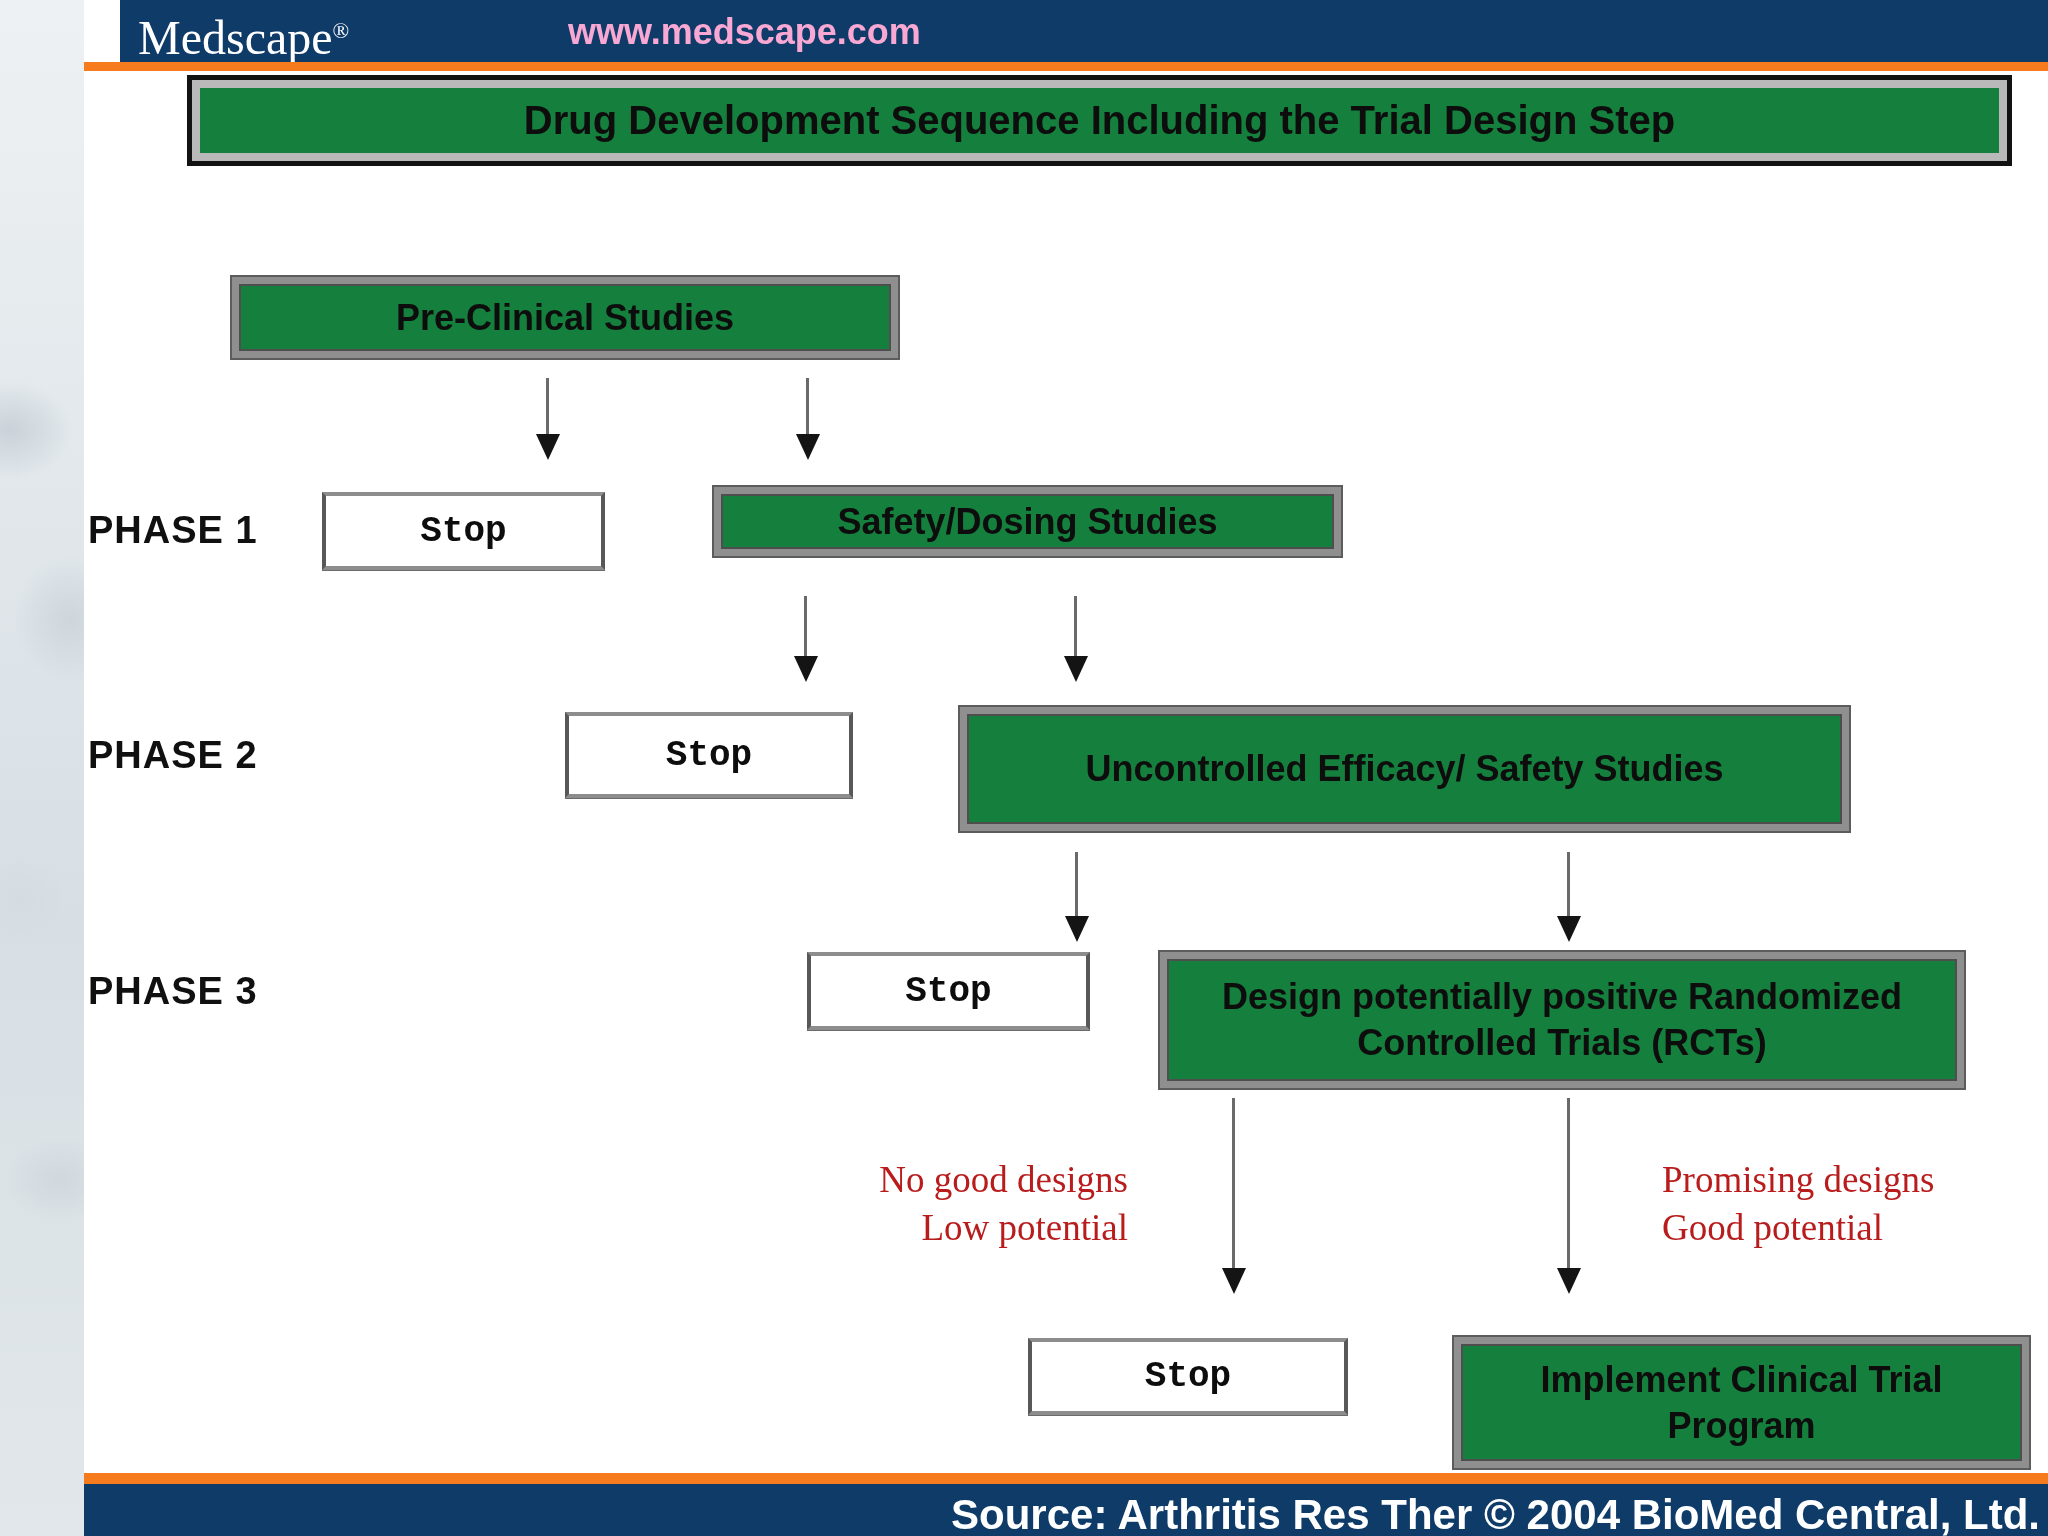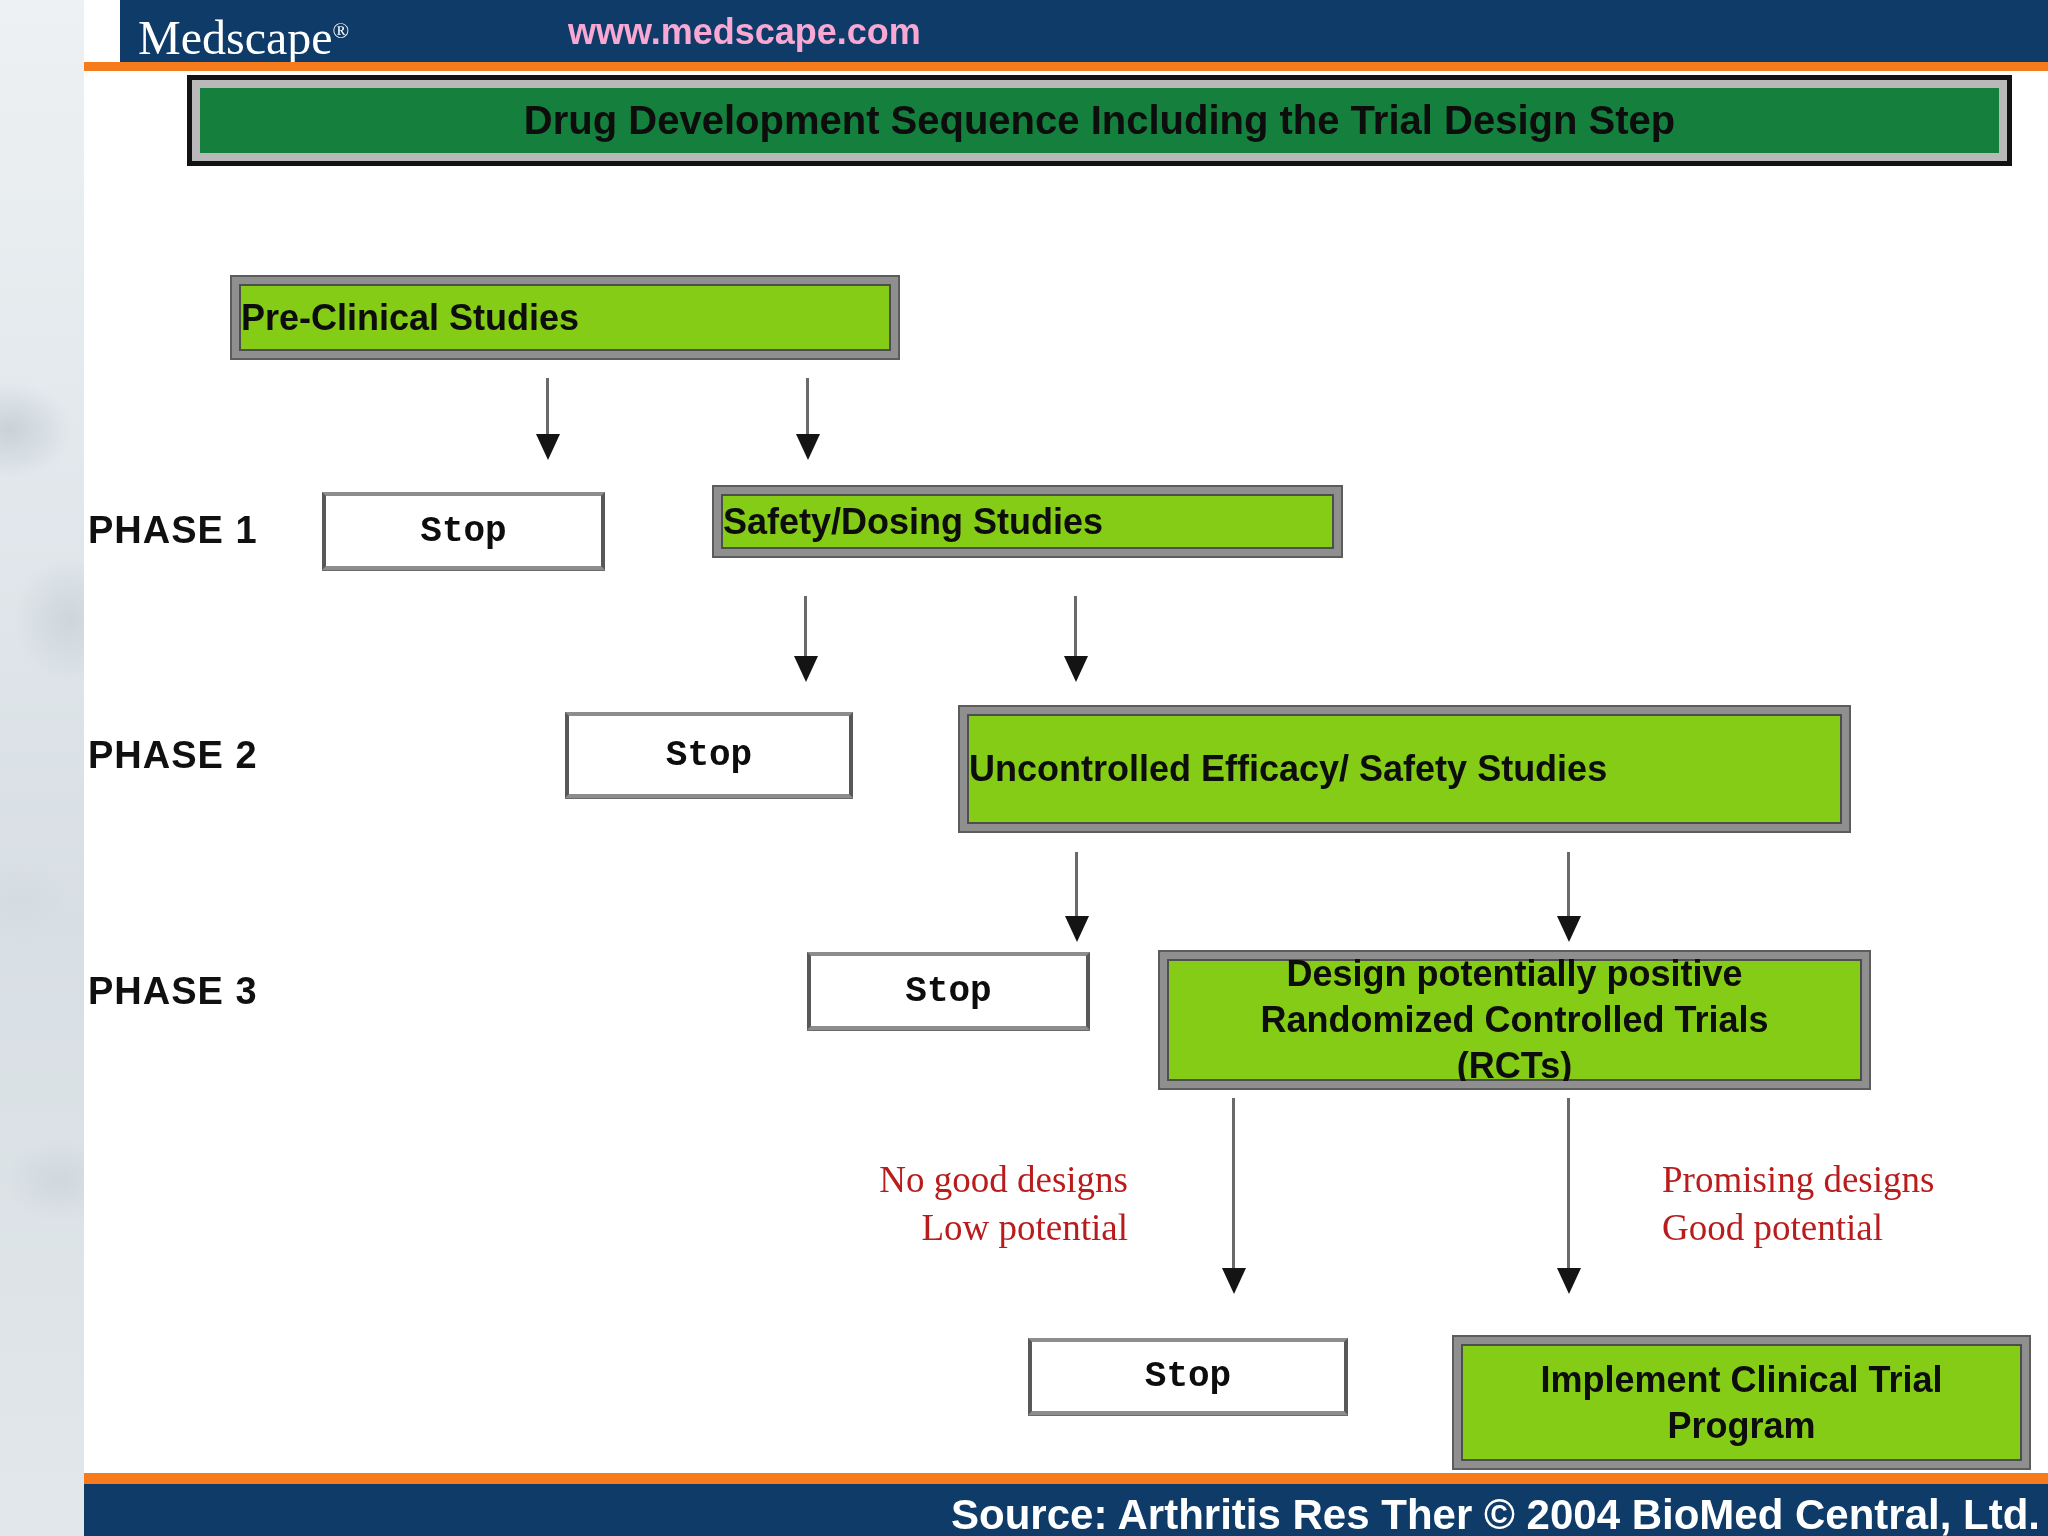--- a/index.html
+++ b/index.html
@@ -29,24 +29,24 @@
   
   .title-box {
     position:absolute; left:187px; top:75px; width:1825px; height:91px; box-sizing:border-box;
     background:#15803d; border:5px solid #121212; box-shadow: inset 0 0 0 8px #b9b9b9;
     display:flex; align-items:center; justify-content:center;
     font-size:40px; font-weight:bold; color:#0d0d0d;
   }
 
   
   .major {
-    position:absolute; box-sizing:border-box; background:#84cc16;
+    position:absolute; box-sizing:border-box; background:#15803d;
     border:2px solid #4e4e4e; outline:7px solid #8f8f8f;
     box-shadow: 0 0 0 9px #5c5c5c;
-    display:flex; align-items:center; justify-content:flex-start; text-align:center;
+    display:flex; align-items:center; justify-content:center; text-align:center;
     font-size:36px; font-weight:bold; color:#0d0d0d; line-height:46px;
   }
 
   
   .stop {
     position:absolute; box-sizing:border-box; background:#ffffff;
     border:4px solid #8d8d8d; border-left-color:#585858; border-right-color:#585858;
     box-shadow:0 1px 0 0 #6b6b6b;
     display:flex; align-items:center; justify-content:center;
     font-size:36px; font-weight:bold; color:#0d0d0d;font-family:Liberation Mono, monospace;
@@ -112,21 +112,21 @@
   <div class="major" style="left:967px; top:714px; width:875px; height:110px;">
     <span>Uncontrolled Efficacy/ Safety Studies</span>
   </div>
   <div class="arrow" style="left:1075px; top:852px; height:64px;"></div>
   <div class="arrow" style="left:1567px; top:852px; height:64px;"></div>
 
   <div class="phase" style="top:968px;">PHASE 3</div>
   <div class="stop" style="left:807px; top:952px; width:283px; height:78px;">
     <span>Stop</span>
   </div>
-  <div class="major" style="left:1167px; top:959px; width:695px; height:122px; padding:0 40px;">
+  <div class="major" style="left:1167px; top:959px; width:790px; height:122px; padding:0 40px;">
     <span>Design potentially positive Randomized Controlled Trials (RCTs)</span>
   </div>
   <div class="arrow" style="left:1232px; top:1098px; height:170px;"></div>
   <div class="arrow" style="left:1567px; top:1098px; height:170px;"></div>
 
   <div class="note note-left">
     <div>No good designs</div>
     <div>Low potential</div>
   </div>
   <div class="note note-right">

